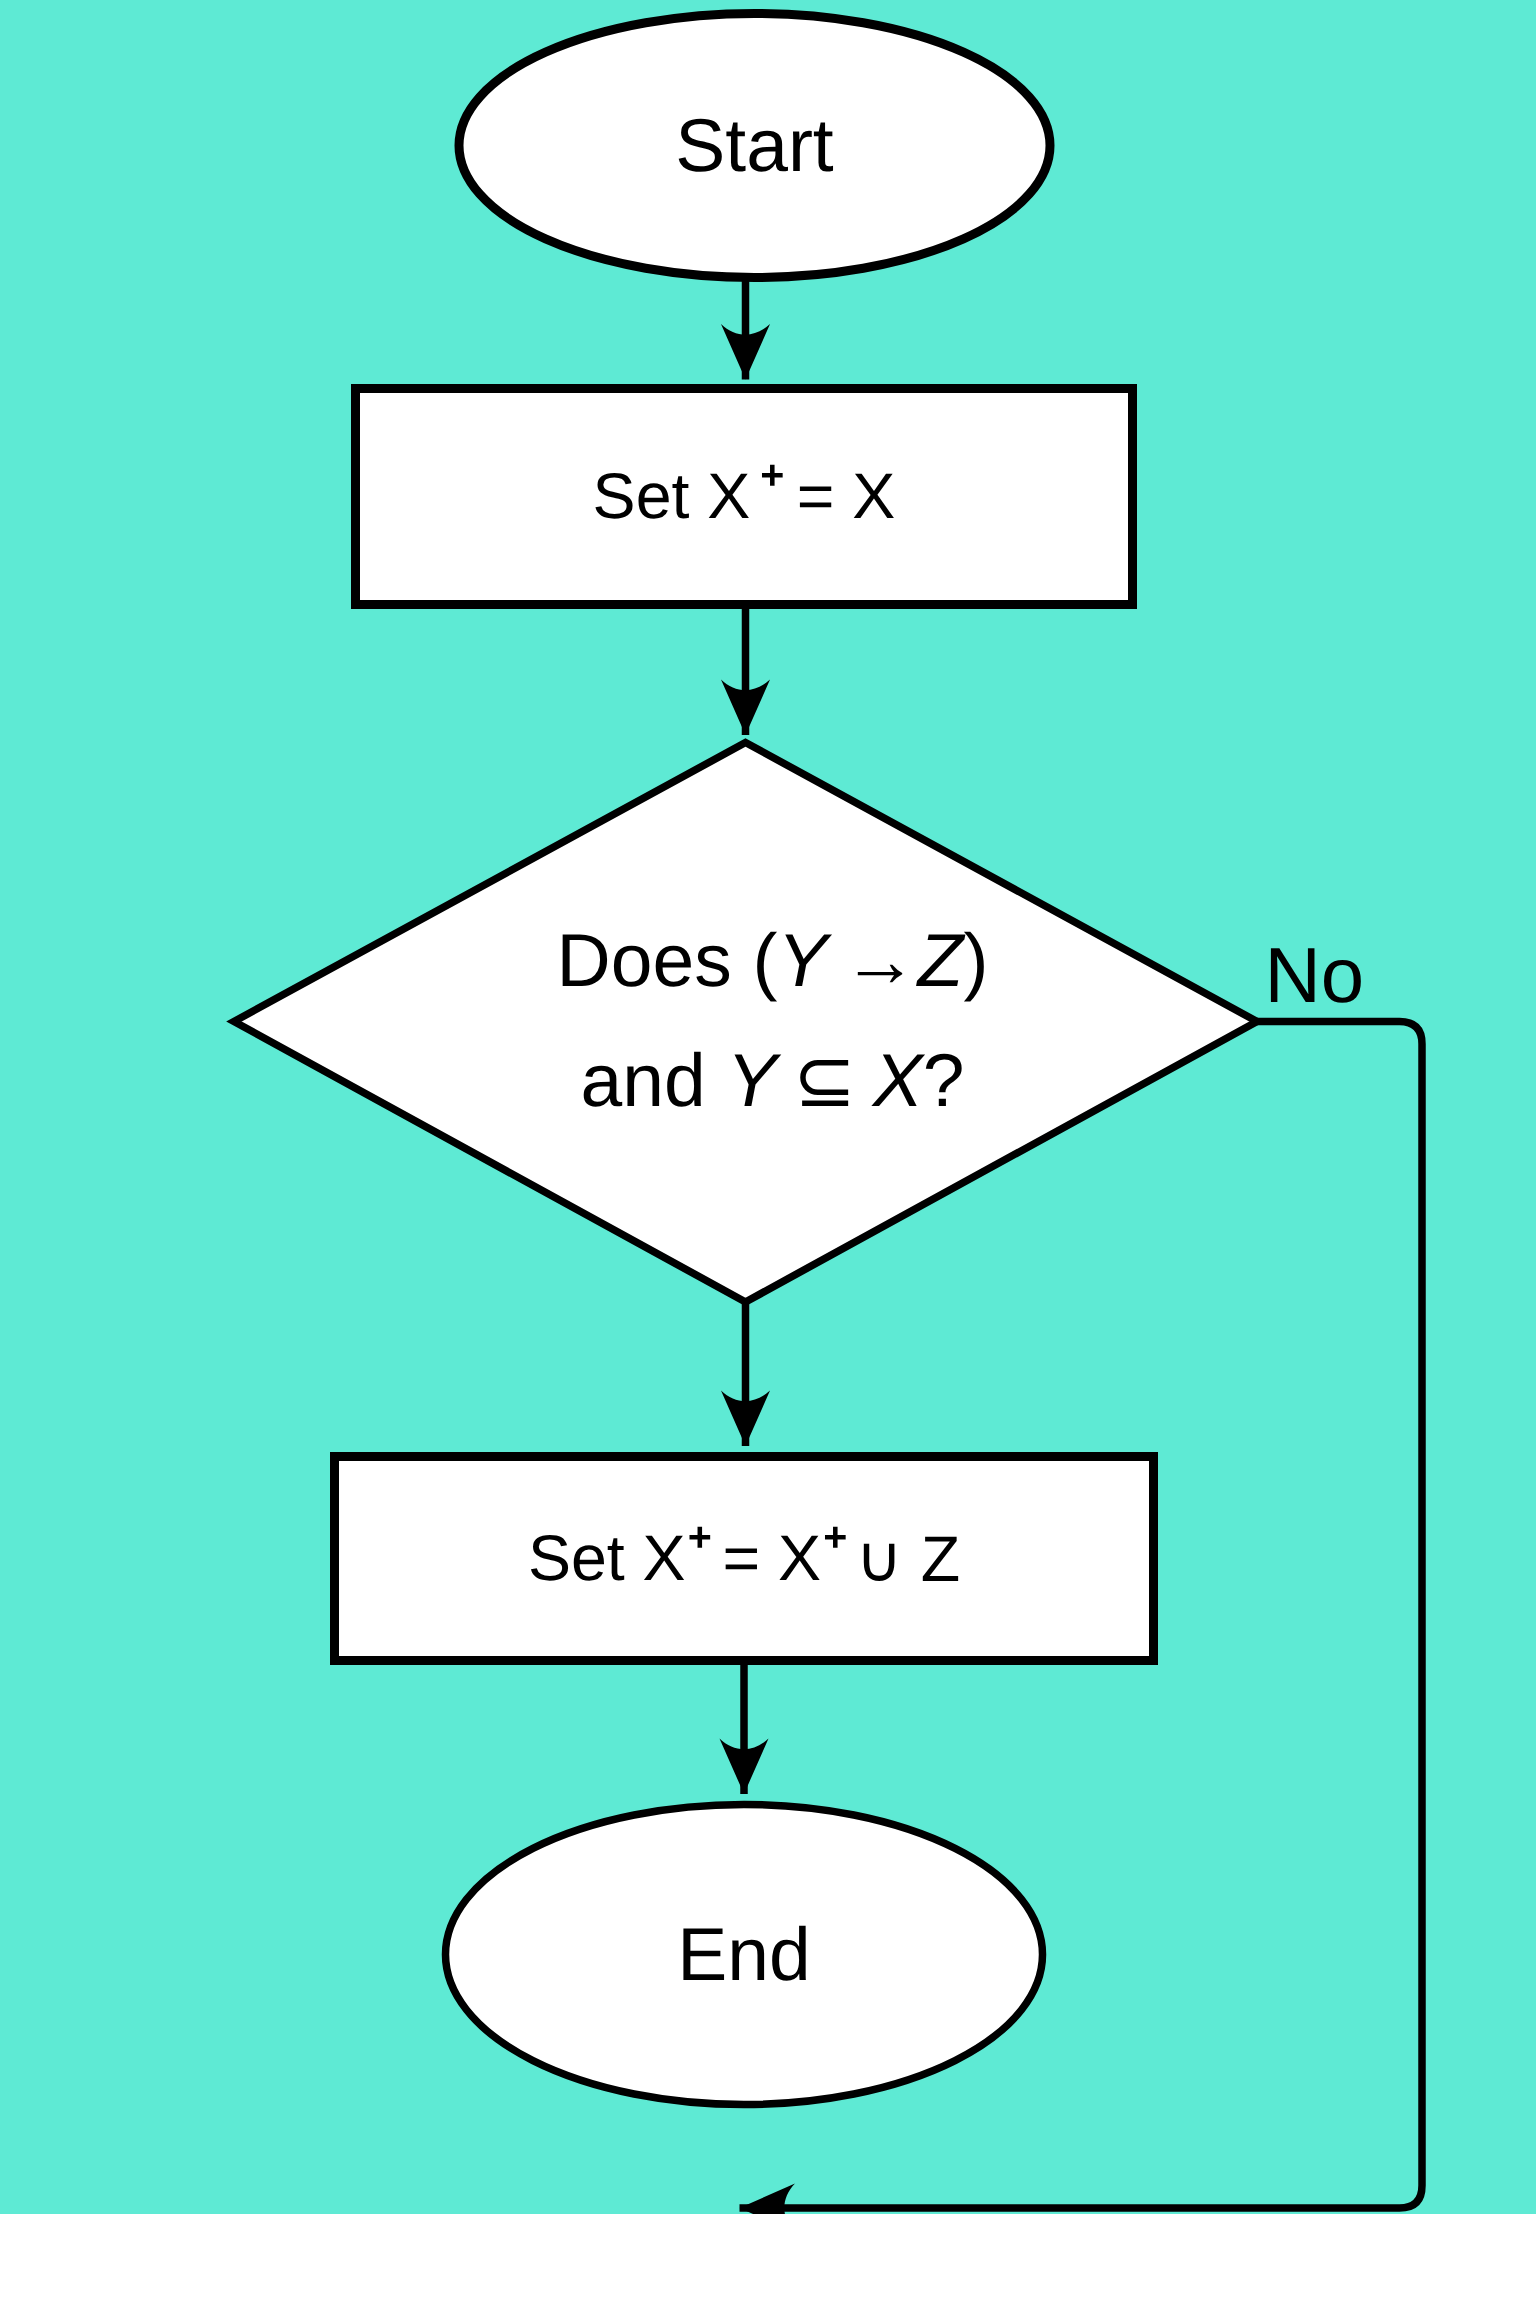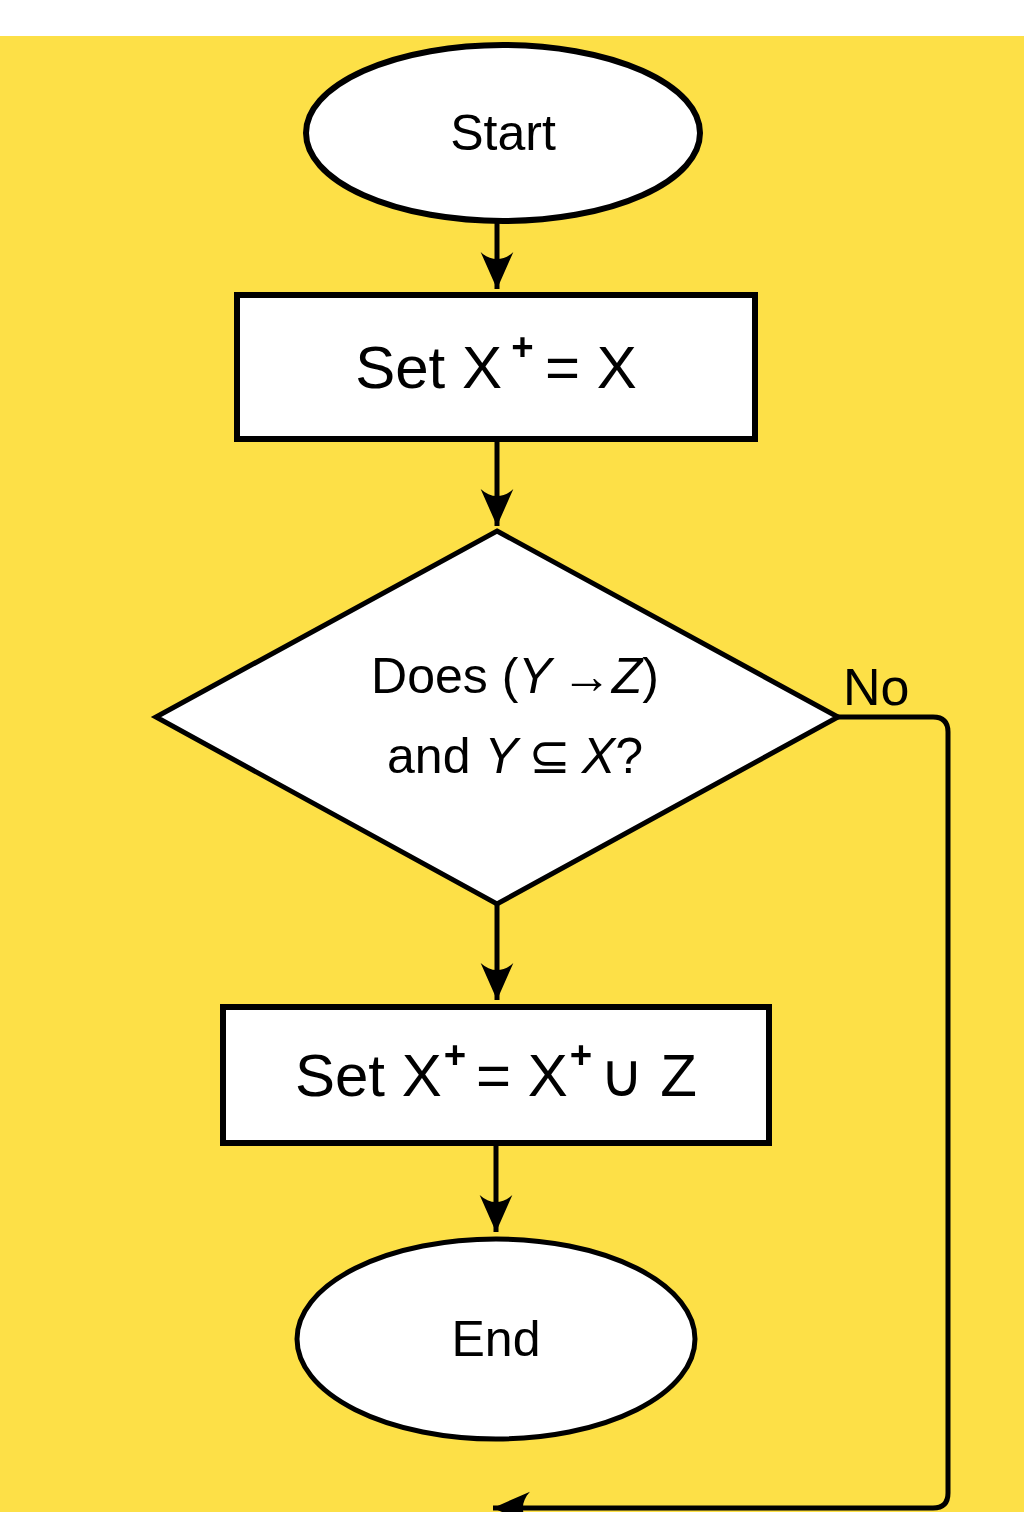--- a/index.html
+++ b/index.html
@@ -5,23 +5,22 @@
   html, body {
     margin: 0;
     padding: 0;
     background: #ffffff;
     font-family: "Liberation Sans", sans-serif;
   }
   .canvas {
     position: relative;
     width: 1024px;
     height: 1476px;
-    background: #fde047;
+    background: #5eead4;
     overflow: hidden;
-    margin-top: 36px;
   }
   .canvas svg {
     position: absolute;
     left: 0;
     top: 0;
     width: 1024px;
     height: 1536px;
   }
   .node-shape {
     fill: #ffffff;
@@ -35,21 +34,21 @@
   .label {
     position: absolute;
     display: flex;
     align-items: center;
     justify-content: center;
     color: #000000;
     text-align: center;
     white-space: nowrap;
   }
   .terminal-label { font-size: 50px; }
-  .process-label  { font-size: 60px; }
+  .process-label  { font-size: 43px; }
   .decision-label {
     font-size: 50px;
     line-height: 80px;
     flex-direction: column;
   }
   .no-label {
     font-size: 52px;
     align-items: flex-end;
     justify-content: flex-start;
   }

